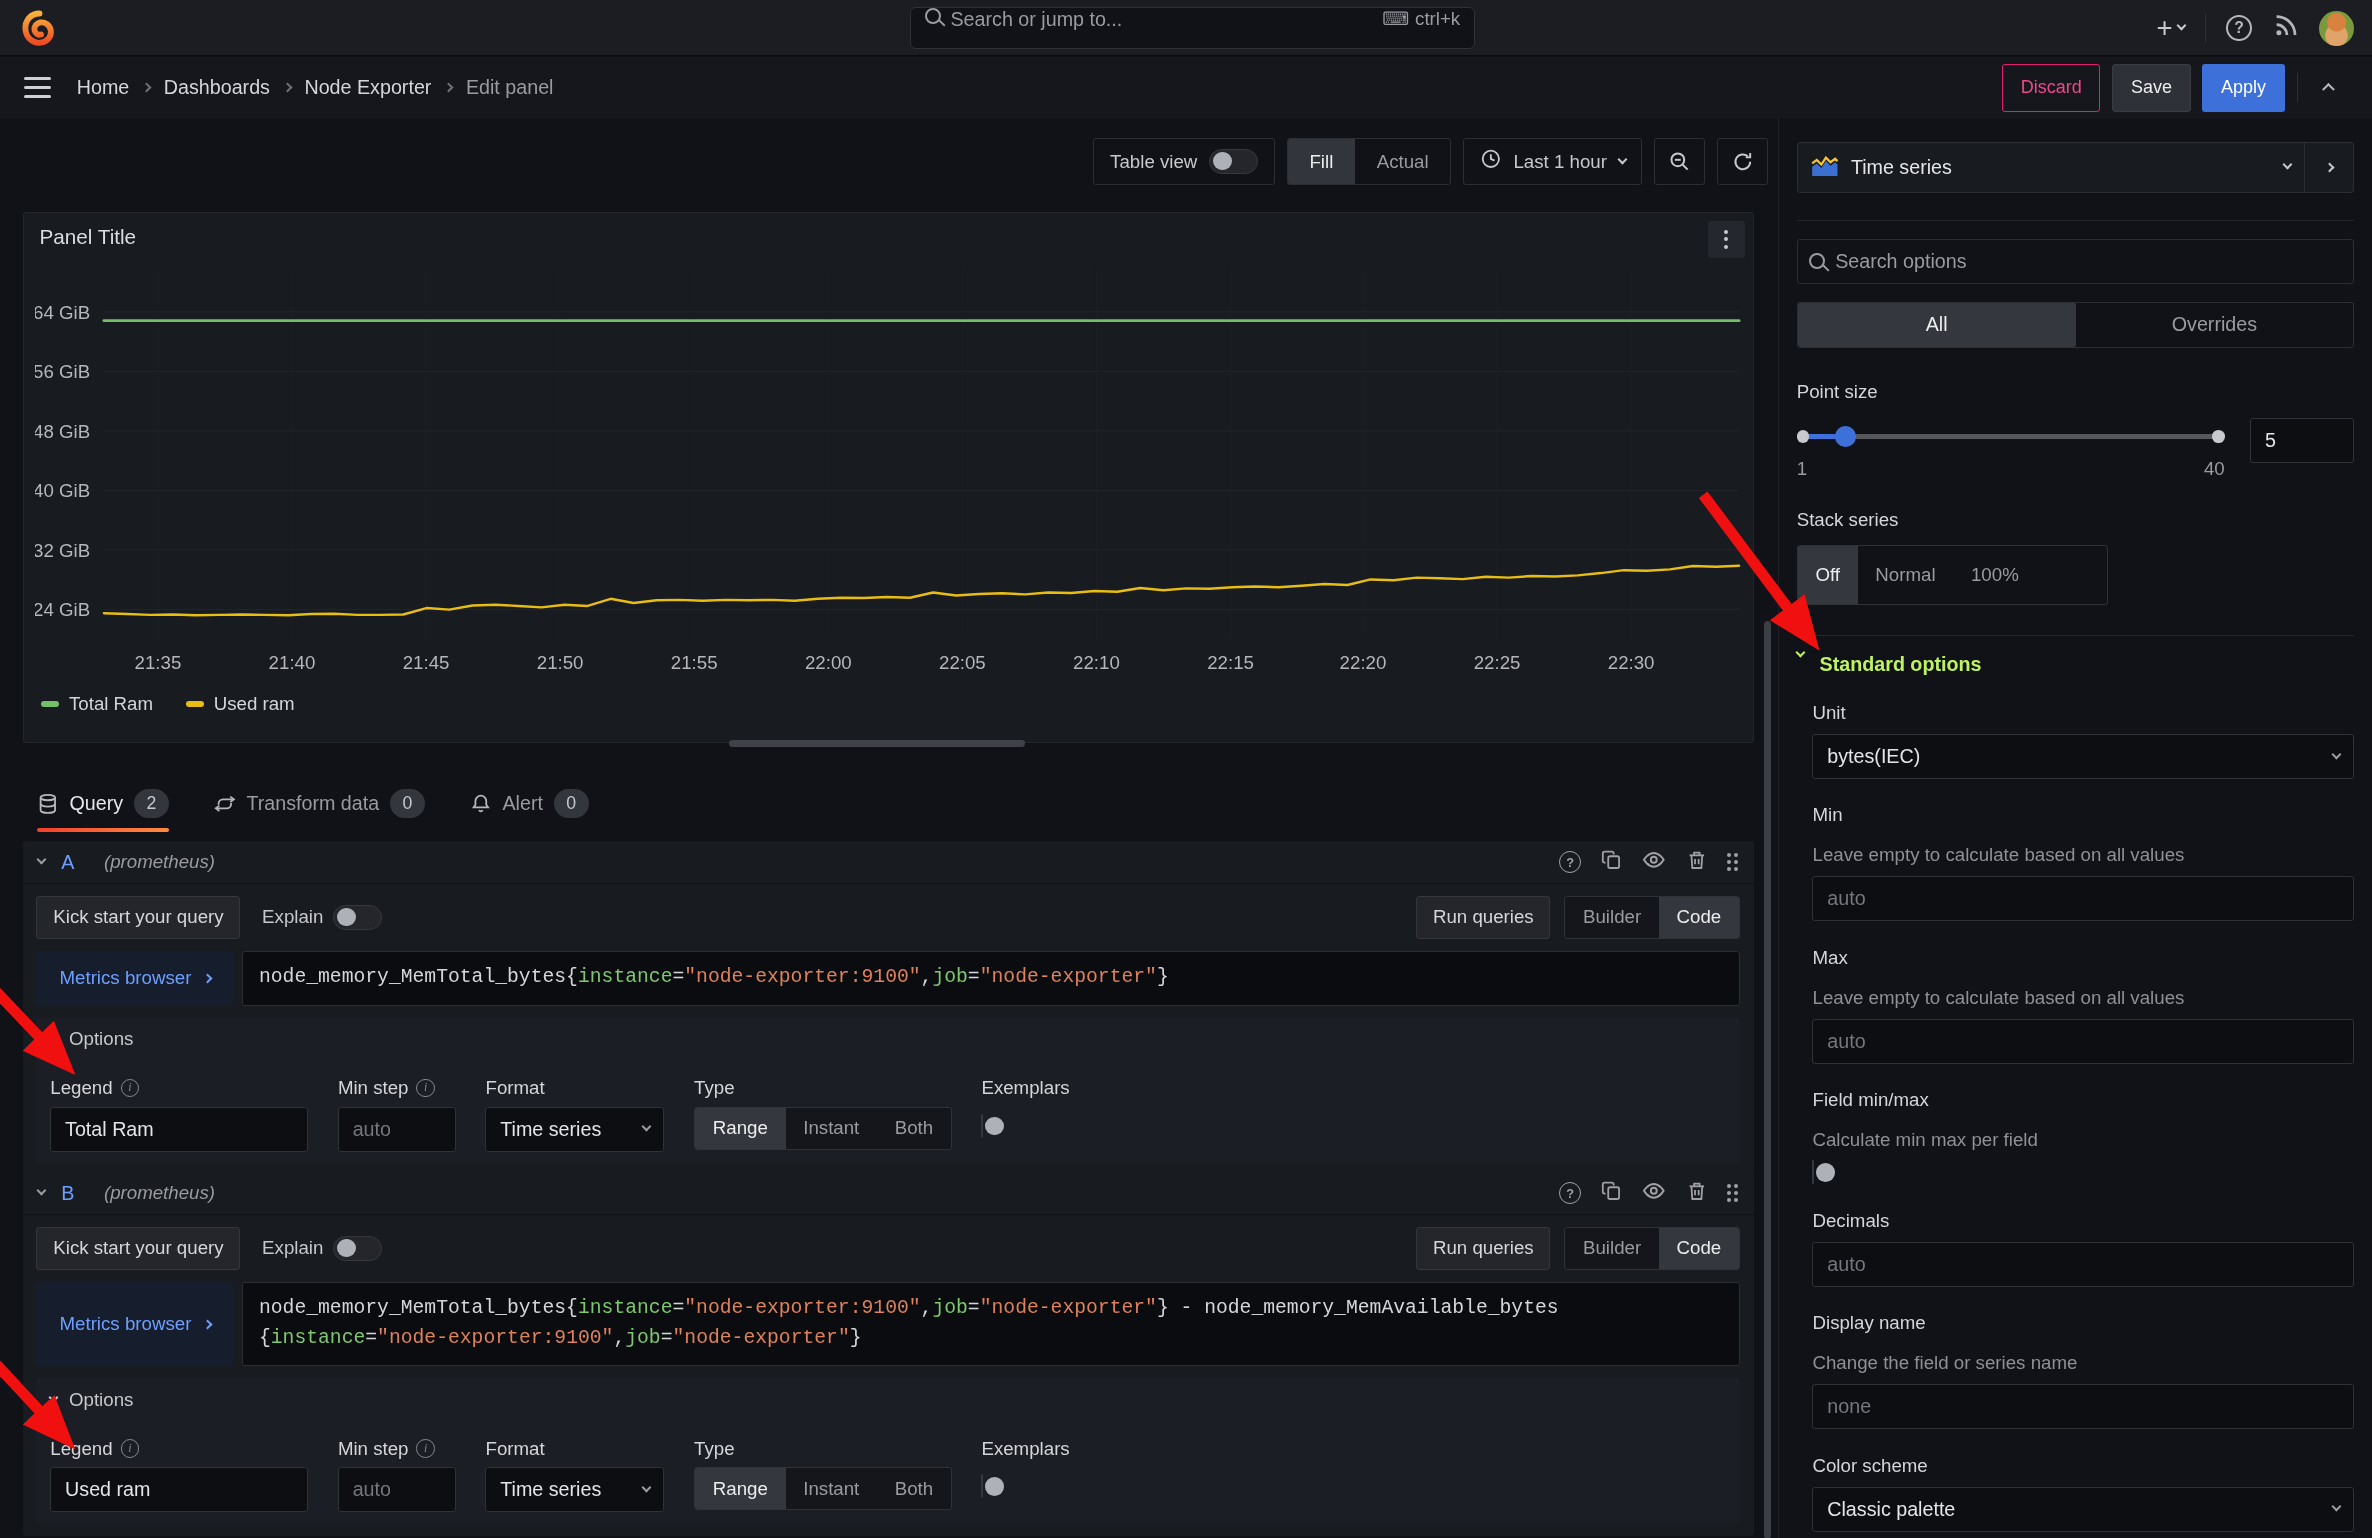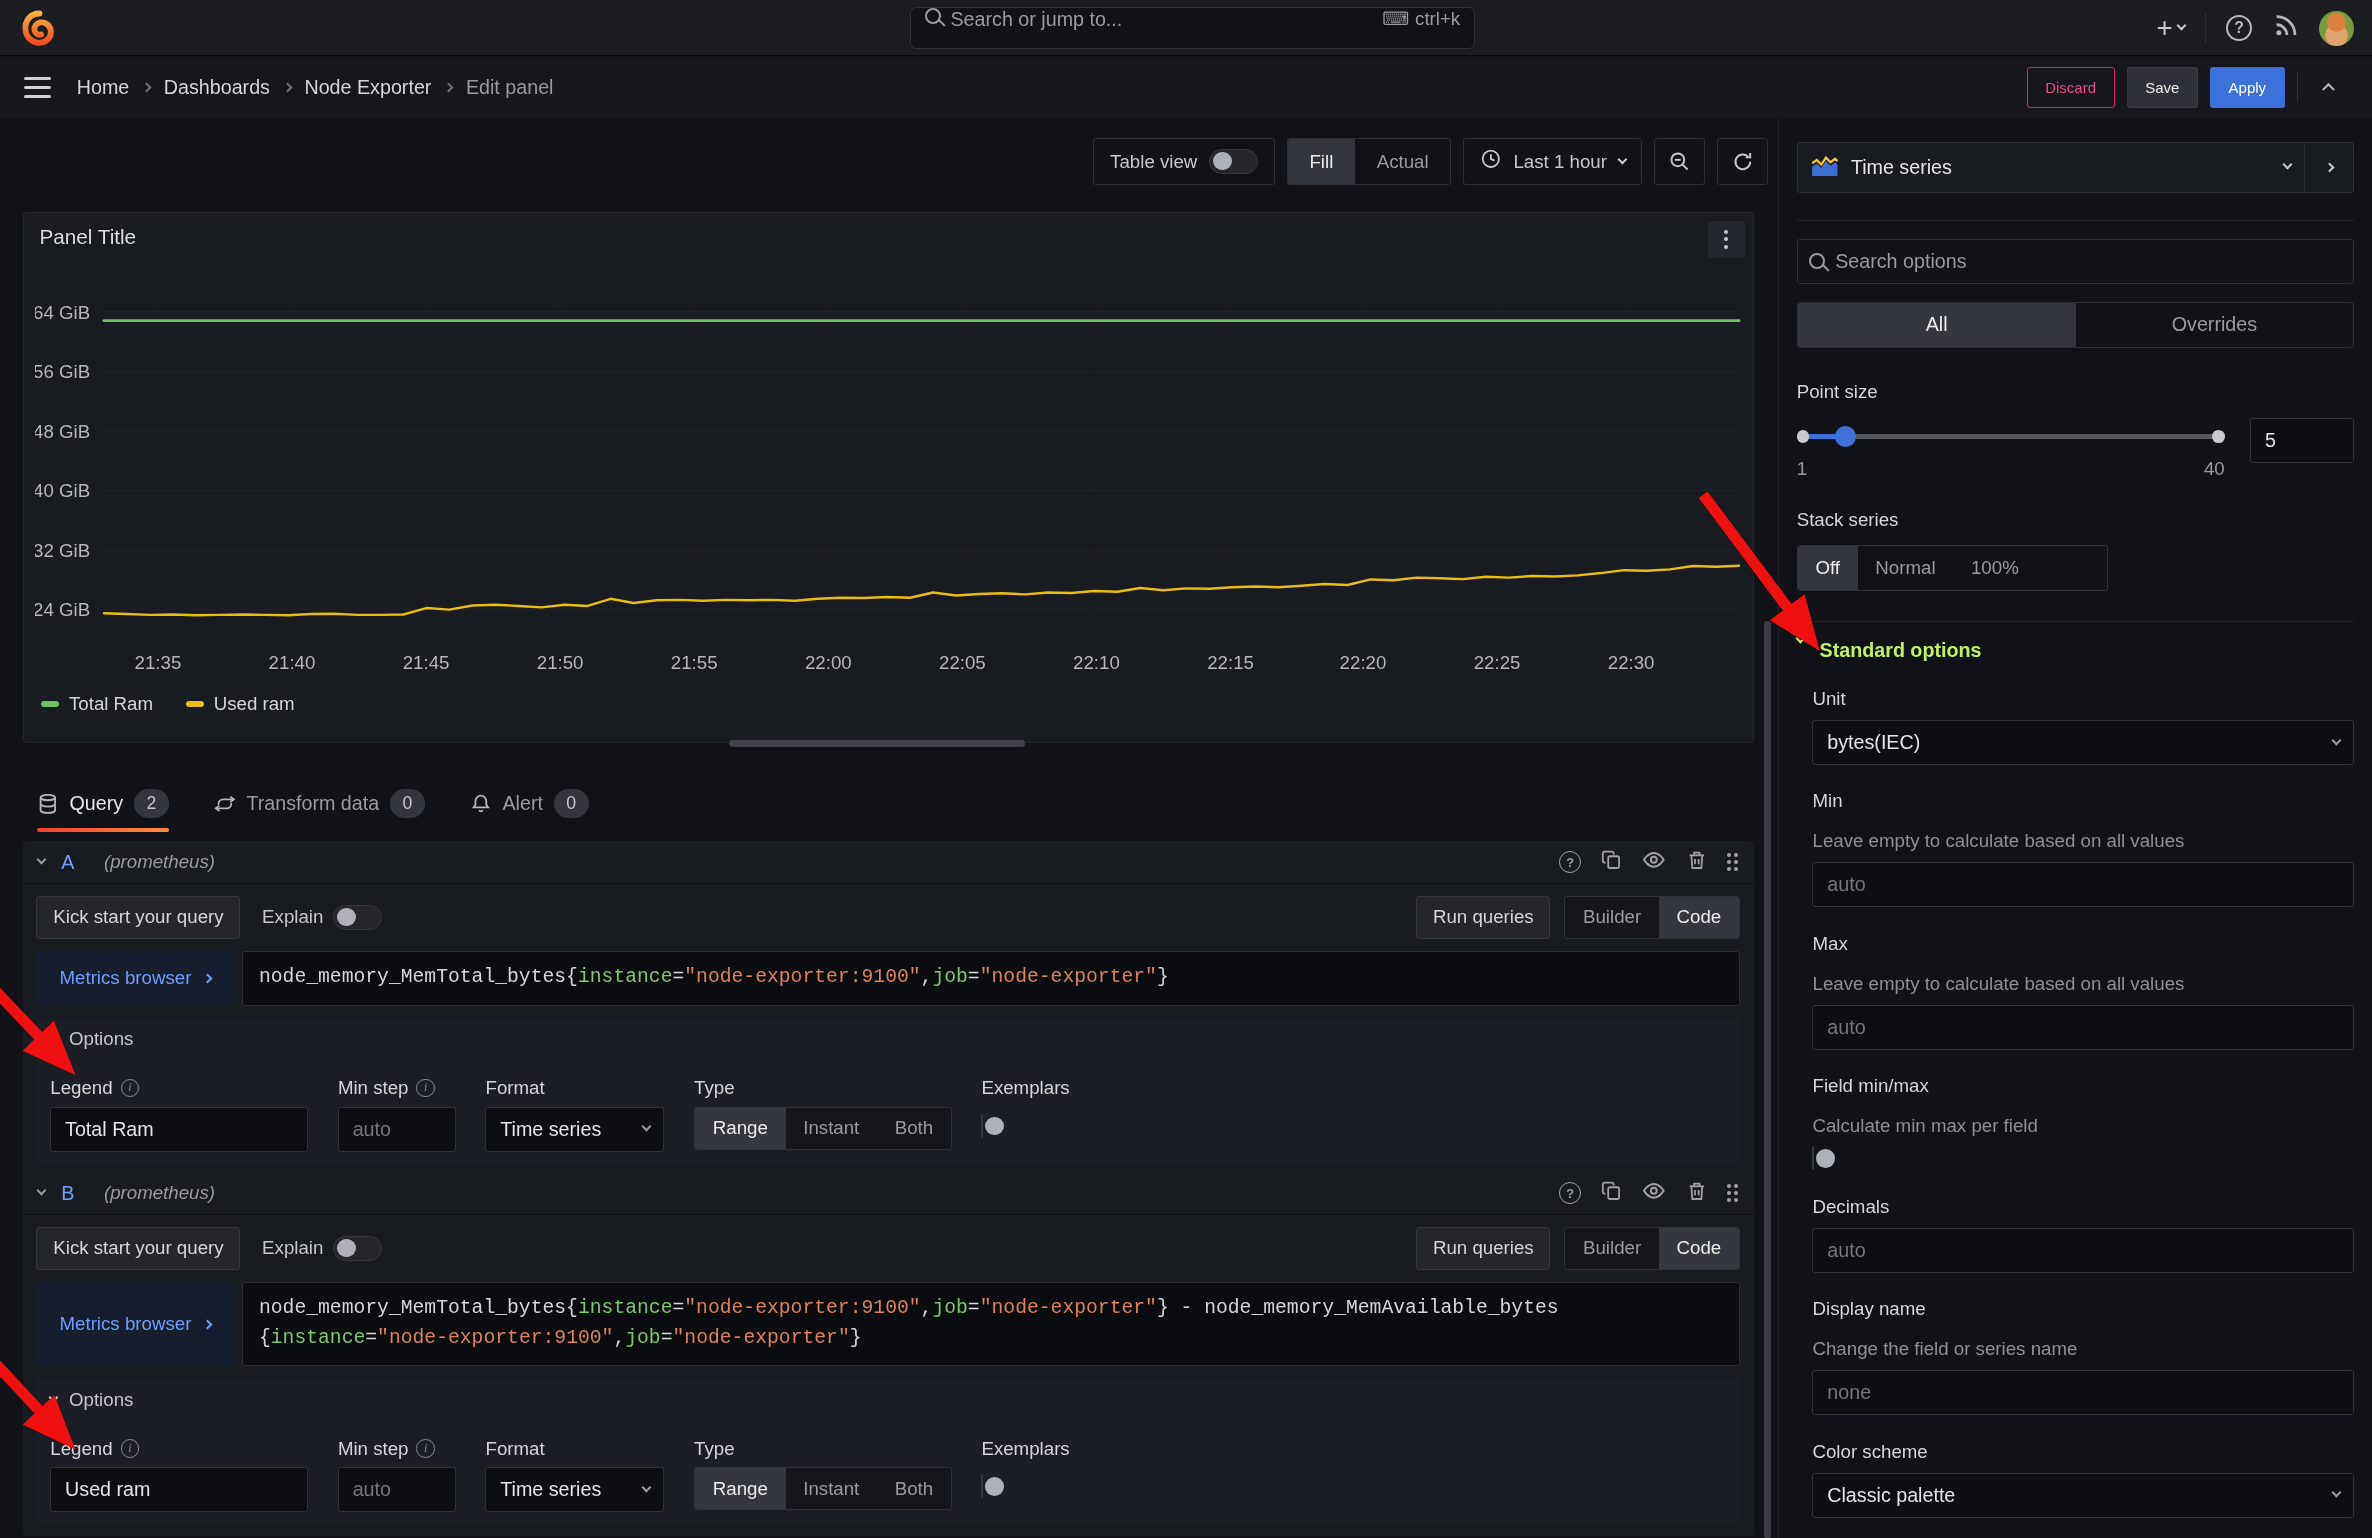--- a/index.html
+++ b/index.html
@@ -38,22 +38,22 @@
   
   .subnav{position:absolute;left:0;top:57px;width:2372px;height:61px;background:#15171d;
           display:flex;align-items:center;padding:0 23.6px}
   .burger{width:27.6px;display:flex;flex-direction:column;gap:5.9px;margin-right:25.6px}
   .burger i{display:block;height:3px;background:#cfd0d4;border-radius:2px}
   .crumbs{display:flex;align-items:center;gap:13.8px;font-size:19.7px}
   .crumbs .sep{color:#6e7077}
   .crumb{color:#d5d6da}
   .crumb.current{color:#9a9ba2}
   .subnav-right{margin-left:auto;display:flex;align-items:center;gap:11.8px}
-  .btn{height:41px;display:inline-flex;align-items:center;justify-content:center;padding:0 17.7px;
-       border-radius:3px;font-size:15px;border:1px solid transparent;white-space:nowrap}
+  .btn{height:48px;display:inline-flex;align-items:center;justify-content:center;padding:0 17.7px;
+       border-radius:3px;font-size:18px;border:1px solid transparent;white-space:nowrap}
   .btn-discard{border-color:#e0226e;color:#f0478b;background:transparent}
   .btn-save{background:#2e3138;border-color:#3a3d44;color:#eceded}
   .btn-apply{background:#3d71d9;color:#ffffff}
   .icon-btn-plain{width:39px;height:41px;display:flex;align-items:center;justify-content:center;color:#b4b6bb}
 
   
   .toolbar{position:absolute;left:985px;top:138px;width:783px;height:47px;display:flex;justify-content:flex-end;gap:11.8px}
   .tool-box{height:47px;border:1px solid #2c2e33;border-radius:3px;display:flex;align-items:center;
             padding:0 15.8px;gap:11.8px;color:#c7c8cc;font-size:18.7px;background:transparent}
   .seg-sm{height:47px;border:1px solid #2c2e33;border-radius:3px;display:flex;align-items:stretch;overflow:hidden}
@@ -155,21 +155,21 @@
   .ps-row{display:flex;align-items:flex-start;gap:25.6px;margin-top:15.8px}
   .slider{flex:1;position:relative;height:23.6px;margin-top:5.9px}
   .slider .track{position:absolute;left:0;right:0;top:9.9px;height:4.9px;background:#55575c;border-radius:3px}
   .slider .fill{position:absolute;left:0;width:11%;top:9.9px;height:4.9px;background:#3d71d9;border-radius:3px}
   .slider .dot{position:absolute;top:5.9px;width:12.8px;height:12.8px;border-radius:50%;background:#c7c9ce}
   .slider .dot.l{left:0}.slider .dot.r{right:0}
   .slider .thumb{position:absolute;left:9%;top:2px;width:20.7px;height:20.7px;border-radius:50%;background:#3d71d9}
   .ps-ends{display:flex;justify-content:space-between;color:#9a9ba2;font-size:18.7px;margin-top:9.9px}
   .ps-input{width:104px;height:45px}
   .stack-group{margin-top:29.6px}
-  .stack-group .seg{margin-top:13.8px;height:46px;background:#111217}
+  .stack-group .seg{margin-top:13.8px;height:60px;background:#111217}
   .std-section{margin-top:29.6px;border-top:1px solid #22252b;padding-top:17.7px}
   .sec-head{display:flex;gap:16px;color:#bef264}
   .sec-title{font-size:19.7px;font-weight:700}
   .std-fields{padding-left:15.8px}
   .sfield{margin-top:25.6px}
   .sfield .ctrl{margin-top:9.9px}
   .w-full{width:100%}
 
   
   .arrows{position:absolute;left:0;top:0;z-index:60;pointer-events:none}

